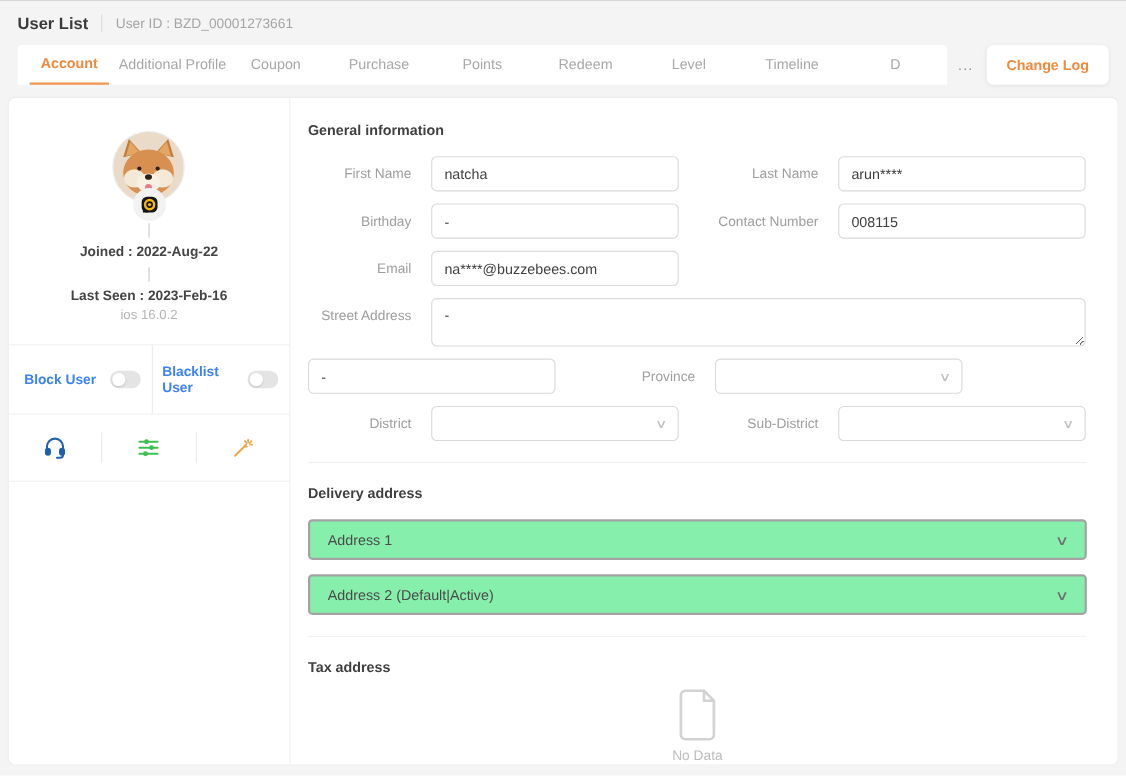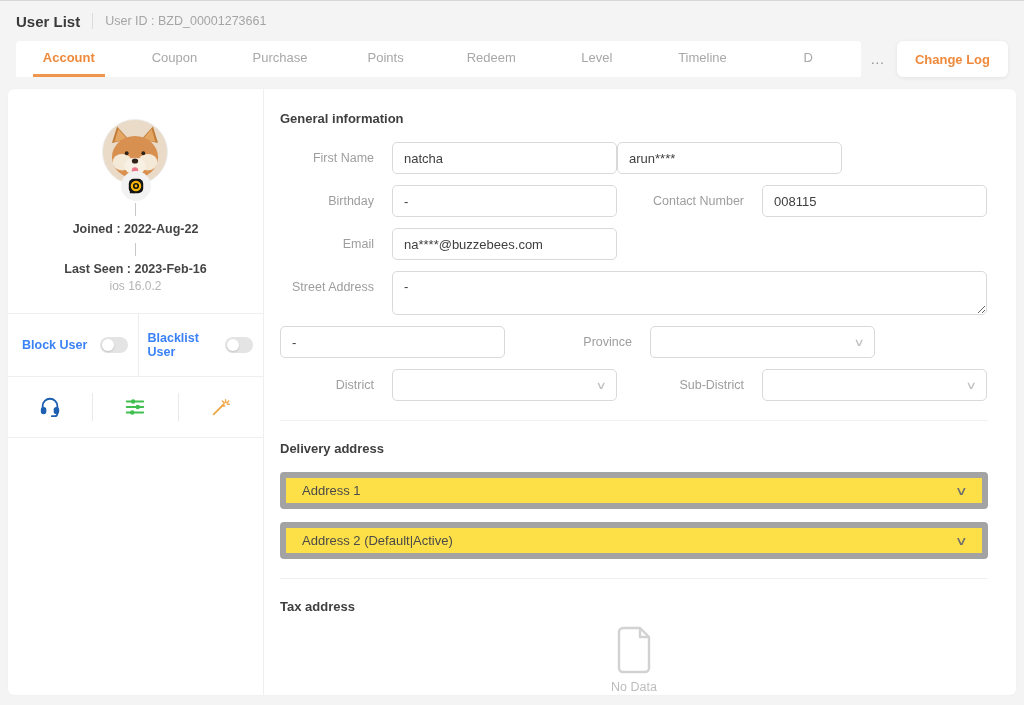--- a/index.html
+++ b/index.html
@@ -13,21 +13,21 @@
   }
   
   .page-header { display:flex; align-items:center; height:40px; padding:0 16px; }
   .page-title { font-size:15px; font-weight:bold; color:#3a3a3a; }
   .hdr-sep { width:1px; height:16px; background:#dcdcdc; margin:0 12px; }
   .user-id { font-size:12.5px; color:#a5a5a5; }
 
   
   .tab-row { display:flex; align-items:stretch; height:36px; margin:0 16px; }
   .tabs-strip { flex:1; display:flex; background:#fff; border-radius:4px 4px 0 0; overflow:hidden; }
-  .tab { flex:1; display:flex; justify-content:center; cursor:pointer; min-width:0; }
+  .tab { flex:1; display:flex; align-items:center; justify-content:center; cursor:pointer; min-width:0; }
   .tab-label { font-size:13px; color:#a8a8a8; font-weight:500; padding:0 10px; line-height:34px; white-space:nowrap; }
   .tab.active .tab-label { color:#ef8a3c; font-weight:bold; border-bottom:3px solid #f0954e; }
   .more-dots { width:34px; display:flex; align-items:center; justify-content:center; color:#8c8c8c; font-size:13px; letter-spacing:1px; cursor:pointer; }
   .changelog-btn {
     background:#fff; border:none; border-radius:6px; margin-left:2px; padding:0 18px;
     color:#ef8a3c; font-size:13px; font-weight:bold; cursor:pointer;
     box-shadow:0 1px 4px rgba(0,0,0,.07); font-family:inherit;
   }
 
   
@@ -79,21 +79,21 @@
   textarea.tinput { width:595px; height:44px; padding:6px 11px; resize:vertical; line-height:18px; }
   .selectbox {
     width:225px; height:32px; border:1px solid #d9d9d9; border-radius:5px; background:#fff;
     display:flex; align-items:center; justify-content:flex-end; padding:0 11px; cursor:pointer;
   }
   .selectbox .chev { color:#bfbfbf; font-size:11px; transform:scaleX(1.4); }
 
   .hr { border-top:1px solid #f0f0f0; margin-top:19px; }
   .delivery-heading { margin-top:20px; margin-bottom:16px; }
   .accordion {
-    height:37px; background:#fde047; border:6px solid #a3a3a3; border-radius:4px;
+    height:37px; background:#86efac; border:2px solid #a3a3a3; border-radius:4px;
     display:flex; align-items:center; padding:0 16px; margin-bottom:13px; cursor:pointer;
   }
   .accordion-title { font-size:13px; color:#4a4a4a; }
   .accordion .chev { margin-left:auto; color:#6e6e6e; font-size:12px; transform:scaleX(1.5); }
 
   .tax-heading { margin-top:20px; }
   .empty-state { text-align:center; margin-top:12px; }
   .empty-state .doc { display:block; margin:0 auto; }
   .empty-text { font-size:12.5px; color:#bdbdbd; margin-top:6px; }
 </style>
@@ -103,20 +103,23 @@
 <div class="page-header">
   <span class="page-title">User List</span>
   <span class="hdr-sep"></span>
   <span class="user-id">User ID : BZD_00001273661</span>
 </div>
 
 <div class="tab-row">
   <div class="tabs-strip">
     <div class="tab active">
         <span class="tab-label">Account</span>
+      </div>
+    <div class="tab">
+        <span class="tab-label">Additional Profile</span>
       </div>
     <div class="tab">
         <span class="tab-label">Coupon</span>
       </div>
     <div class="tab">
         <span class="tab-label">Purchase</span>
       </div>
     <div class="tab">
         <span class="tab-label">Points</span>
       </div>
@@ -223,20 +226,21 @@
       </div>
     </div>
   </div>
 
   <div class="form-area">
     <div class="section-heading gi-heading">General information</div>
 
     <div class="frow">
       <div class="flabel">First Name</div>
       <input class="tinput" type="text" value="natcha" style="">
+      <div class="flabel mid">Last Name</div>
       <input class="tinput" type="text" value="arun****" style="">
     </div>
 
     <div class="frow">
       <div class="flabel">Birthday</div>
       <input class="tinput" type="text" value="-" style="">
       <div class="flabel mid">Contact Number</div>
       <input class="tinput" type="text" value="008115" style="">
     </div>
 

